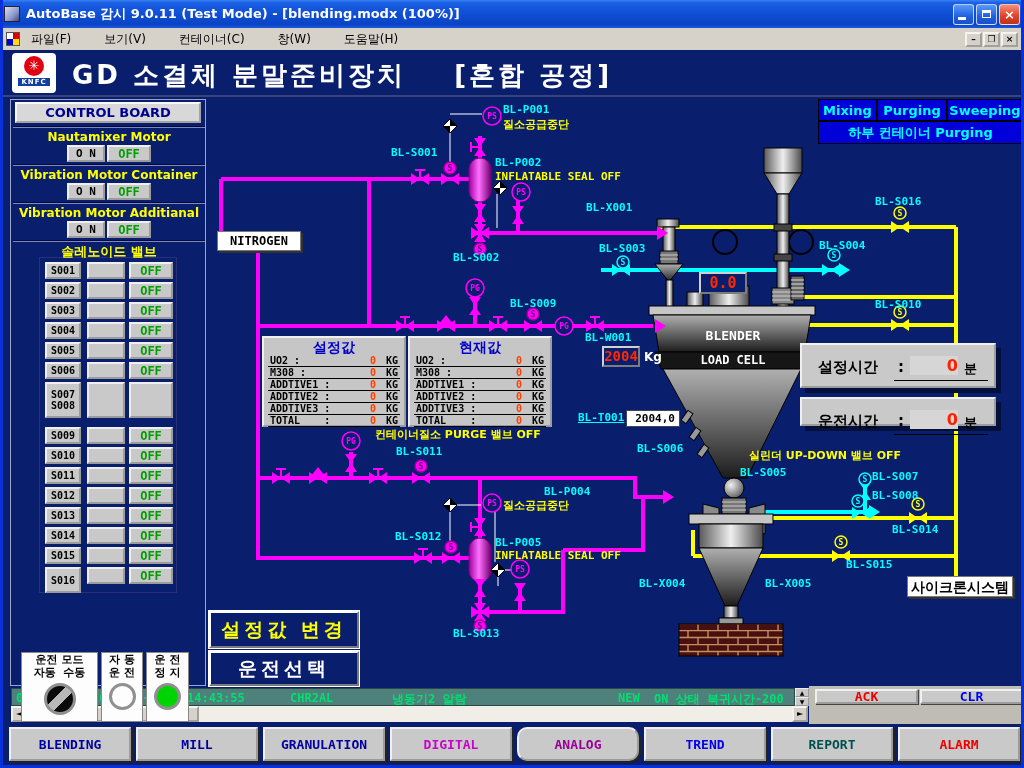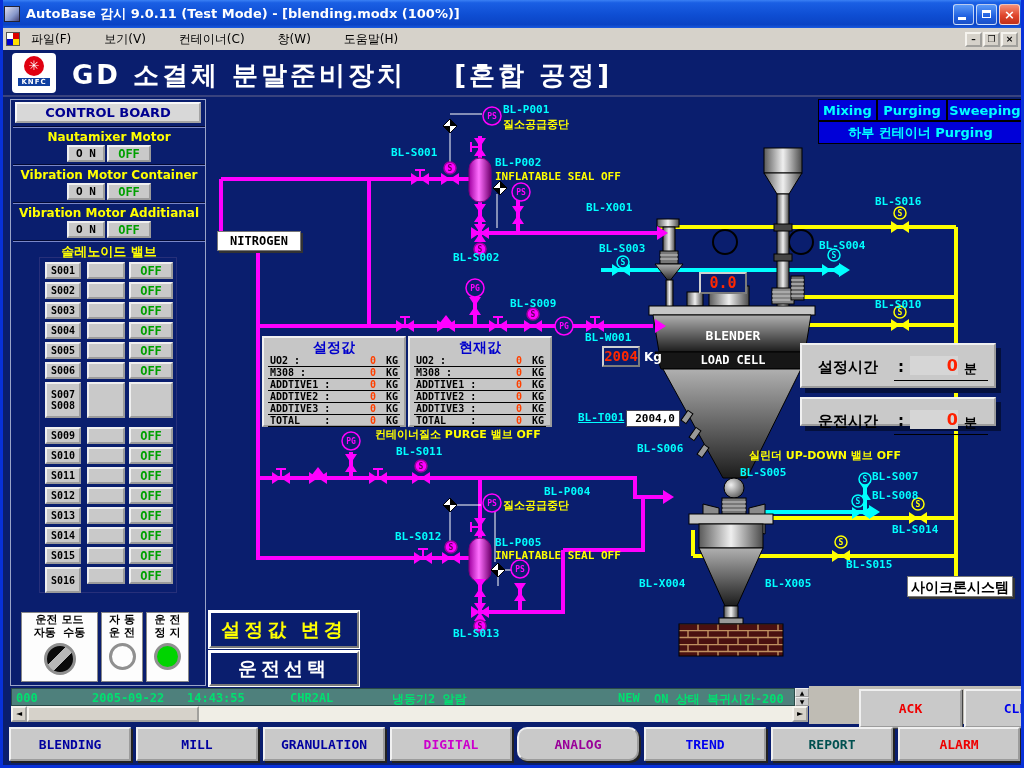--- a/index.html
+++ b/index.html
@@ -42,21 +42,21 @@
   .panel-raised{background:#d8d8d8;border:2px outset #f8f8f8;color:#000090;font-weight:bold;
                 display:flex;align-items:center;justify-content:center;z-index:5;}
   .hline{height:2px;background:linear-gradient(180deg,#030a34 50%,#7a87c8 50%);z-index:5;}
   .motor-label{color:#ffff00;font-weight:bold;font-size:12px;text-align:center;z-index:5;white-space:pre;}
   .btn3{background:#c9c9c9;border:2px outset #efefef;display:flex;align-items:center;justify-content:center;
         font-weight:bold;z-index:5;font-family:"DejaVu Sans Mono",monospace;}
   .on-btn{color:#000;font-size:11px;}
   .off-btn{color:#00a000;font-size:12px;}
   .sol-name{color:#000;font-size:10px;white-space:pre-line;line-height:11px;text-align:center;}
   #sol-frame{position:absolute;left:36px;top:257px;width:138px;height:336px;border:1px solid #27307a;z-index:4;}
-  .lampbox{background:#fdfdfd;border:1px solid #888;z-index:5;text-align:center;color:#000;}
+  .lampbox{background:#fdfdfd;border:1px solid #888;z-index:5;text-align:center;color:#000;margin-top:40px;}
   .lamp-line{font-size:11px;font-weight:bold;white-space:pre;line-height:13px;}
   .lamp{border-radius:50%;margin:4px auto 0;border:3px solid #909090;}
   .lamp-selector{width:32px;height:32px;background:linear-gradient(135deg,#0a0a0a 38%,#b8b8b8 38%,#b8b8b8 60%,#0a0a0a 60%);}
   .lamp-white{width:27px;height:27px;background:#fdfdfd;}
   .lamp-green{width:27px;height:27px;background:#00d400;}
   
   #diagram-svg{position:absolute;left:0;top:0;width:1024px;height:768px;z-index:1;}
   .dlabel{position:absolute;font-family:"DejaVu Sans Mono",monospace;font-weight:bold;font-size:11px;
           white-space:pre;z-index:3;line-height:12px;}
   .whitebox{position:absolute;background:#fff;color:#000;font-weight:bold;text-align:center;z-index:3;
@@ -84,23 +84,23 @@
   
   #alarmbar{position:absolute;left:8px;top:688px;width:784px;height:18px;background:#4e807c;z-index:4;border:1px solid #2a4a48;}
   .alarm-field{position:absolute;top:2px;color:#00e070;font-family:"DejaVu Sans Mono",monospace;font-weight:bold;font-size:12px;white-space:pre;}
   #spinner{position:absolute;left:792px;top:688px;width:14px;height:18px;z-index:4;}
   .spin-btn{width:14px;height:9px;background:#c9c9c9;border:1px outset #eee;font-size:6px;line-height:7px;text-align:center;color:#000;}
   #hscroll{position:absolute;left:8px;top:706px;width:797px;height:16px;background:#f0eee6;z-index:4;}
   .sc-btn{position:absolute;top:0;width:16px;height:16px;background:#d6d2ca;border:2px outset #f5f3ee;
           font-size:8px;line-height:12px;text-align:center;color:#000;}
   #sc-thumb{position:absolute;left:16px;top:0;width:172px;height:16px;background:#d6d2ca;border:2px outset #f5f3ee;}
   #ackclr-bg{position:absolute;left:806px;top:686px;width:215px;height:38px;background:#bfbcb4;z-index:3;}
-  .big-btn{position:absolute;top:689px;width:103px;height:39px;background:#c9c9c9;border:2px outset #f0f0f0;
+  .big-btn{position:absolute;top:689px;width:103px;height:15px;background:#c9c9c9;border:2px outset #f0f0f0;
            display:flex;align-items:center;justify-content:center;font-family:"DejaVu Sans Mono",monospace;
-           font-weight:bold;font-size:13px;z-index:4;box-shadow:1px 1px 0 #444;margin-left:44px;}
+           font-weight:bold;font-size:13px;z-index:4;box-shadow:1px 1px 0 #444;}
   .nav-btn{position:absolute;top:727px;width:122px;height:34px;background:#c9c9c9;border:2px outset #f0f0f0;
            display:flex;align-items:center;justify-content:center;font-family:"DejaVu Sans Mono",monospace;
            font-weight:bold;font-size:13px;z-index:4;box-shadow:2px 2px 0 #222;}
 </style>
 </head>
 <body>
 
 <div id="stage">
 
   <div id="titlebar">

